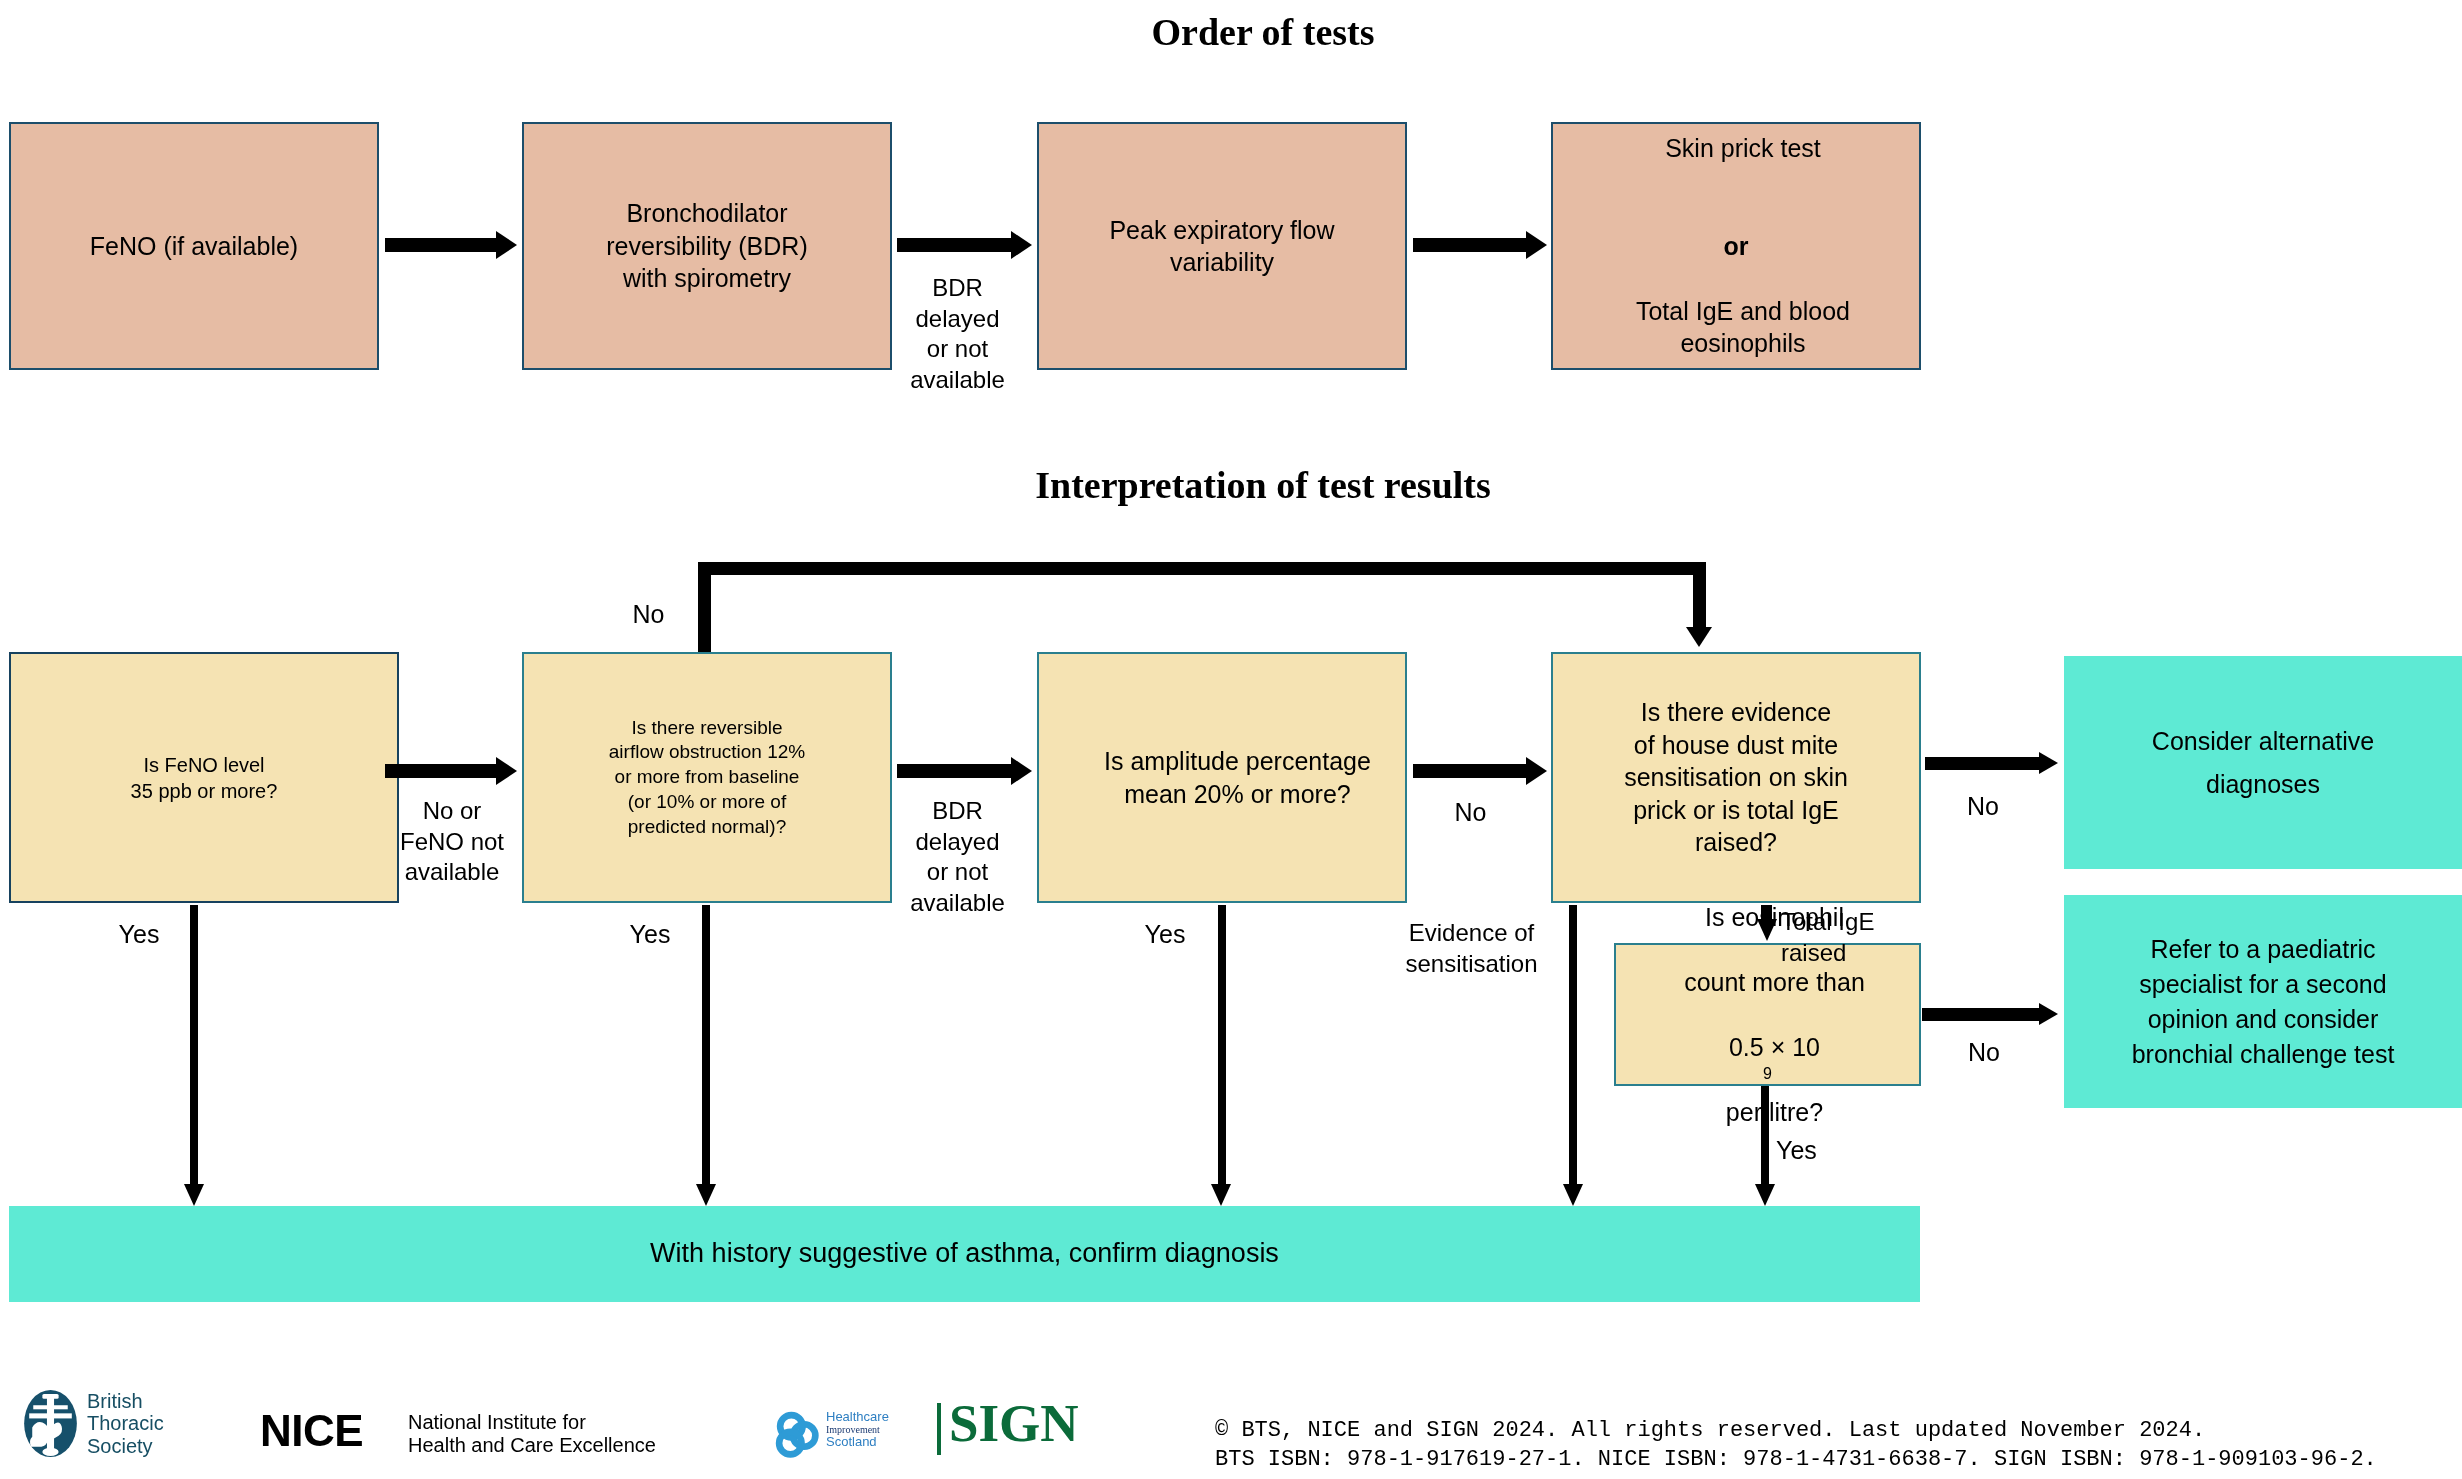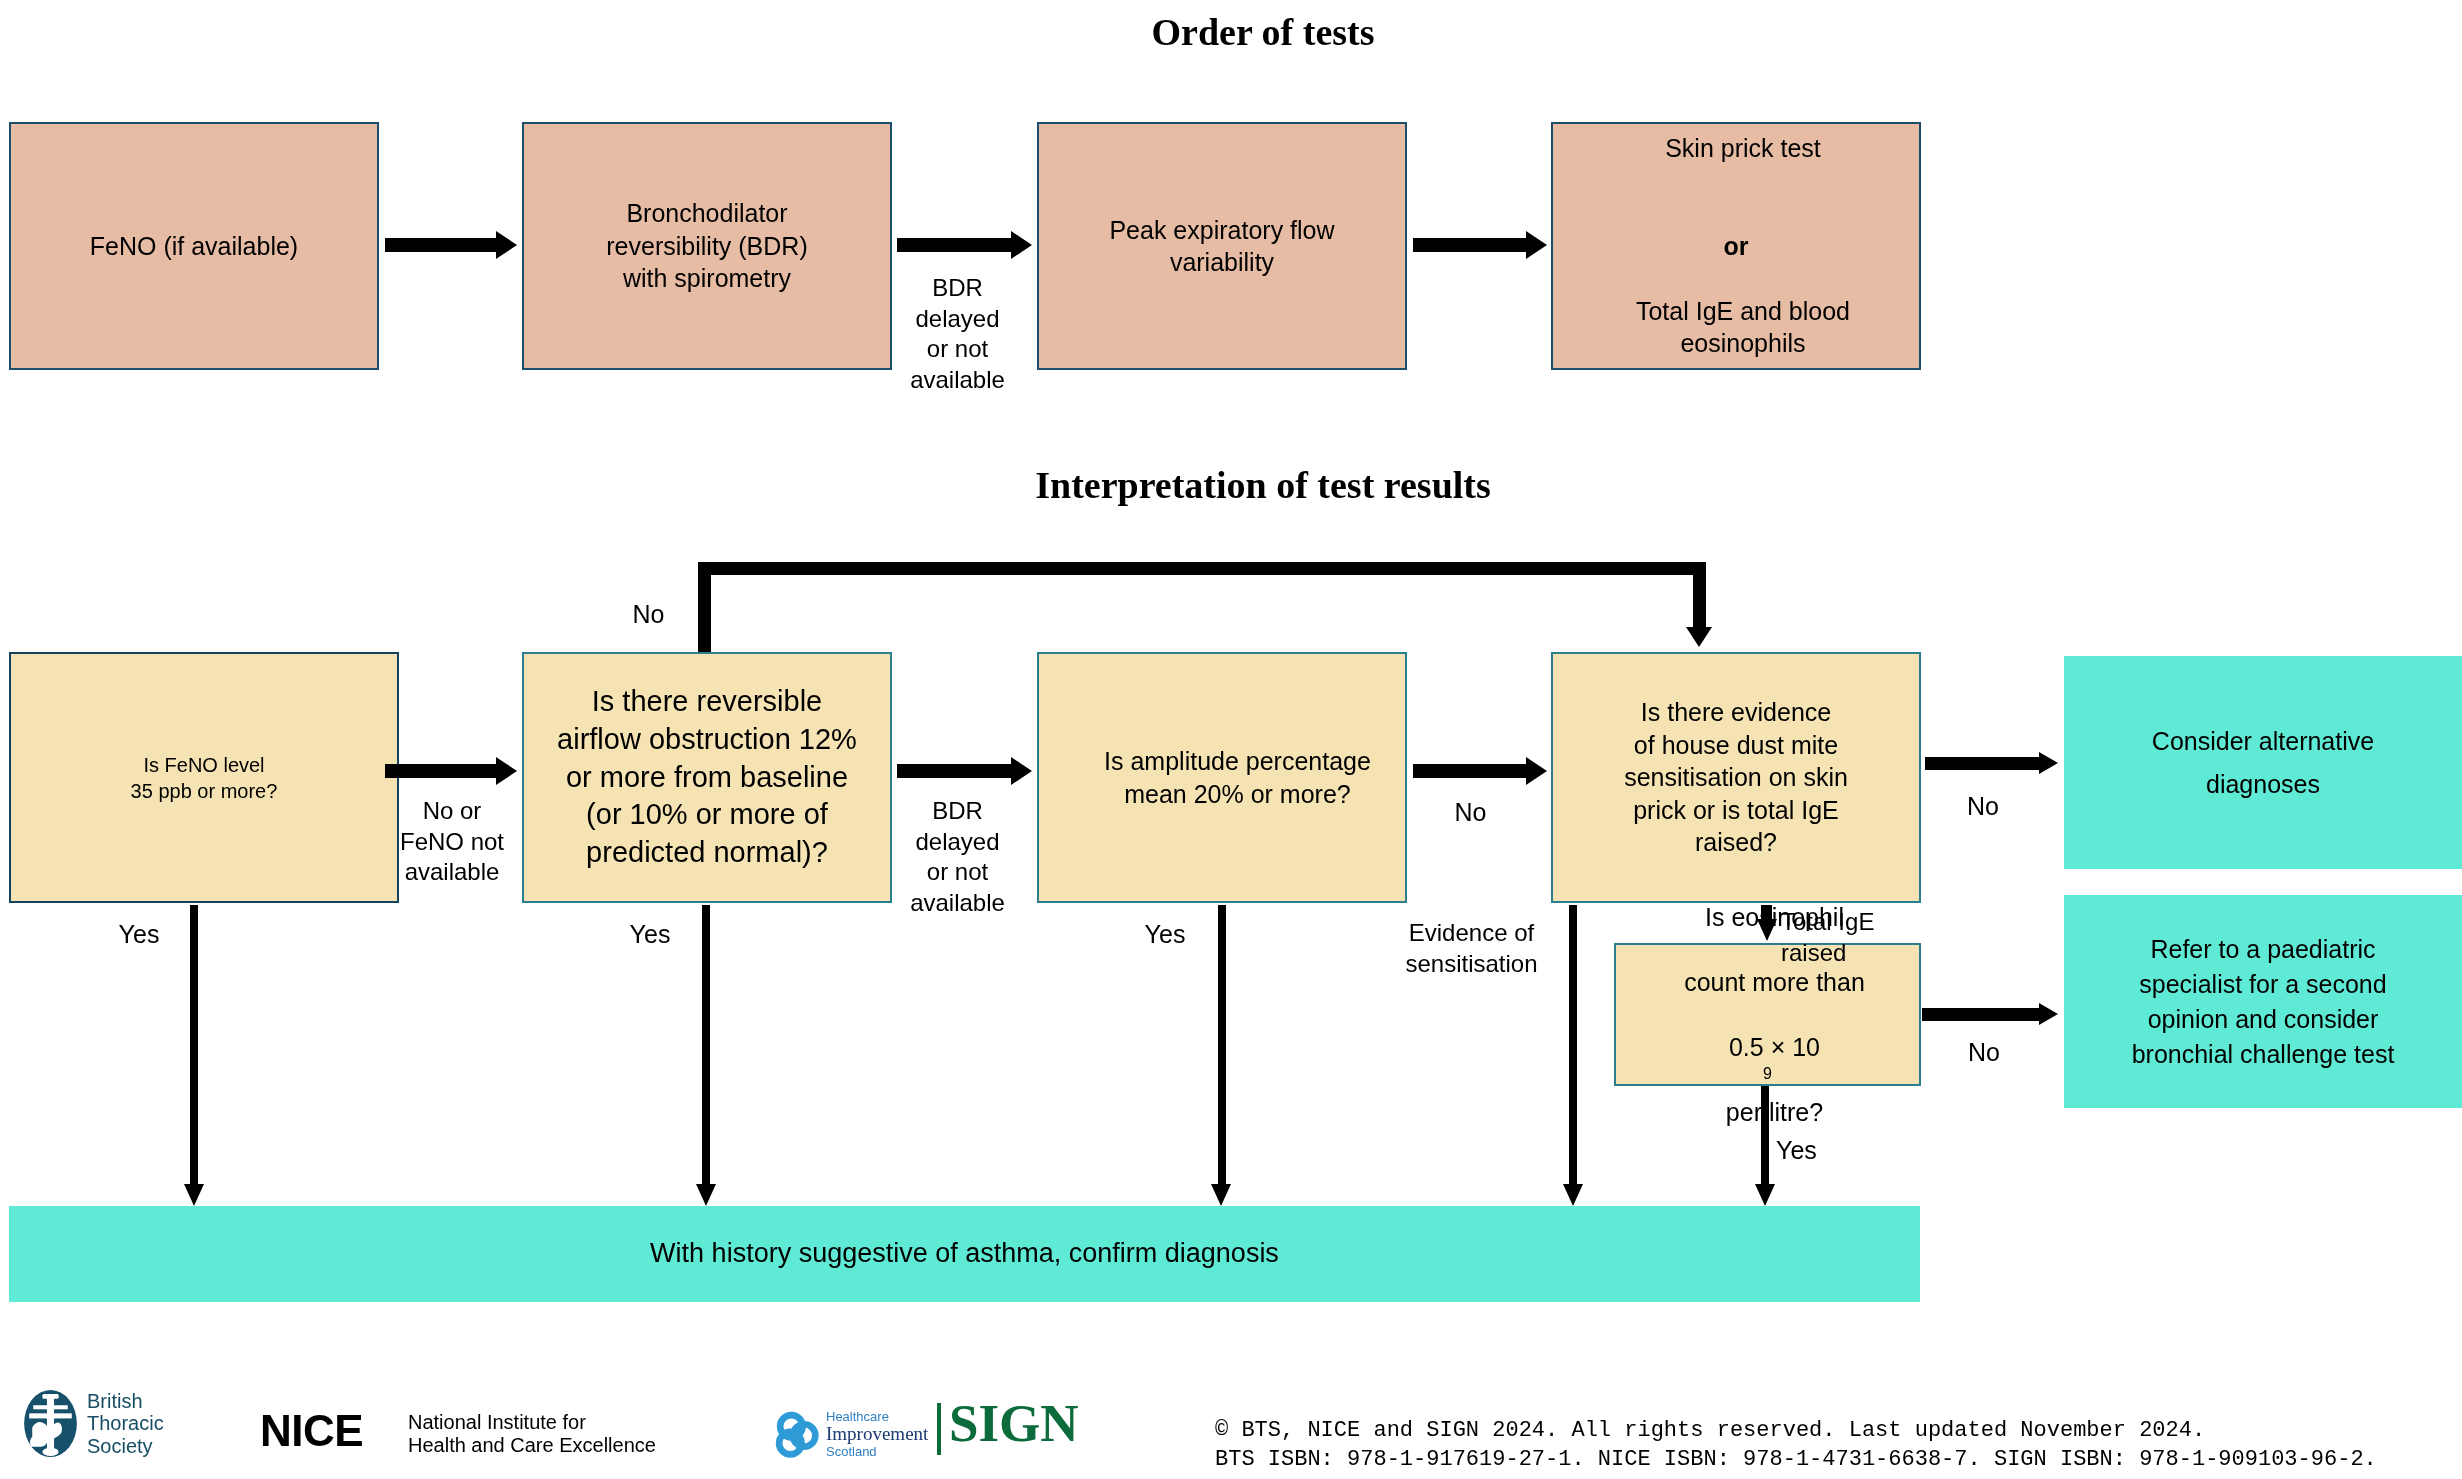--- a/index.html
+++ b/index.html
@@ -46,21 +46,21 @@
 
   
   .footer{position:absolute;}
   .bts-text{font-family:"Liberation Sans",sans-serif;color:#164E63;
             font-size:20px;line-height:1.12;font-weight:400;}
   .nice-mark{font-family:"Liberation Sans",sans-serif;font-weight:bold;
              color:#000;font-size:44px;letter-spacing:-0.5px;}
   .nice-text{font-family:"Liberation Sans",sans-serif;color:#000;
              font-size:20px;line-height:1.15;}
   .his-text1{font-family:"Liberation Sans",sans-serif;color:#2E7FC2;font-size:13px;line-height:1.1;}
-  .his-text2{font-family:"Liberation Serif",serif;color:#1B3A72;font-size:19px;line-height:1.1;font-weight:400;}
+  .his-text2{font-family:"Liberation Serif",serif;color:#1B3A72;font-size:10px;line-height:1.1;font-weight:400;}
   .his-text3{font-family:"Liberation Sans",sans-serif;color:#2E7FC2;font-size:13px;line-height:1.1;}
   .sign-mark{font-family:"Liberation Serif",serif;font-weight:bold;color:#0B6B3A;font-size:53px;}
   .copy{font-family:Liberation Mono, monospace;color:#000;font-size:22px;
         text-align:left;line-height:1.30;}
 </style>
 </head>
 <body>
 
 <div id="page">
 
@@ -110,21 +110,21 @@
   <div class="vline" style="left:698px;top:562px;width:13px;height:90px;"></div>
   <div class="vline" style="left:1693px;top:562px;width:13px;height:66px;"></div>
   <div class="ah-d" style="left:1686px;top:627px;"></div>
   <div class="elabel" style="left:608px;top:598px;width:81px;font-size:25px;">No</div>
 
   <div class="node yellow-d" style="left:9px;top:652px;width:390px;height:251px;font-size:20px;">
     <span style="white-space:pre-line;">Is FeNO level
 35 ppb or more?</span>
   </div>
 
-  <div class="node yellow" style="left:522px;top:652px;width:370px;height:251px;font-size:29px;">
+  <div class="node yellow" style="left:522px;top:652px;width:370px;height:251px;font-size:19px;">
     <span style="white-space:pre-line;">Is there reversible
 airflow obstruction 12%
 or more from baseline
 (or 10% or more of
 predicted normal)?</span>
   </div>
 
   <div class="node yellow" style="left:1037px;top:652px;width:370px;height:251px;font-size:25px;padding-left:31px;">
     <span style="white-space:pre-line;">Is amplitude percentage
 mean 20% or more?</span>

